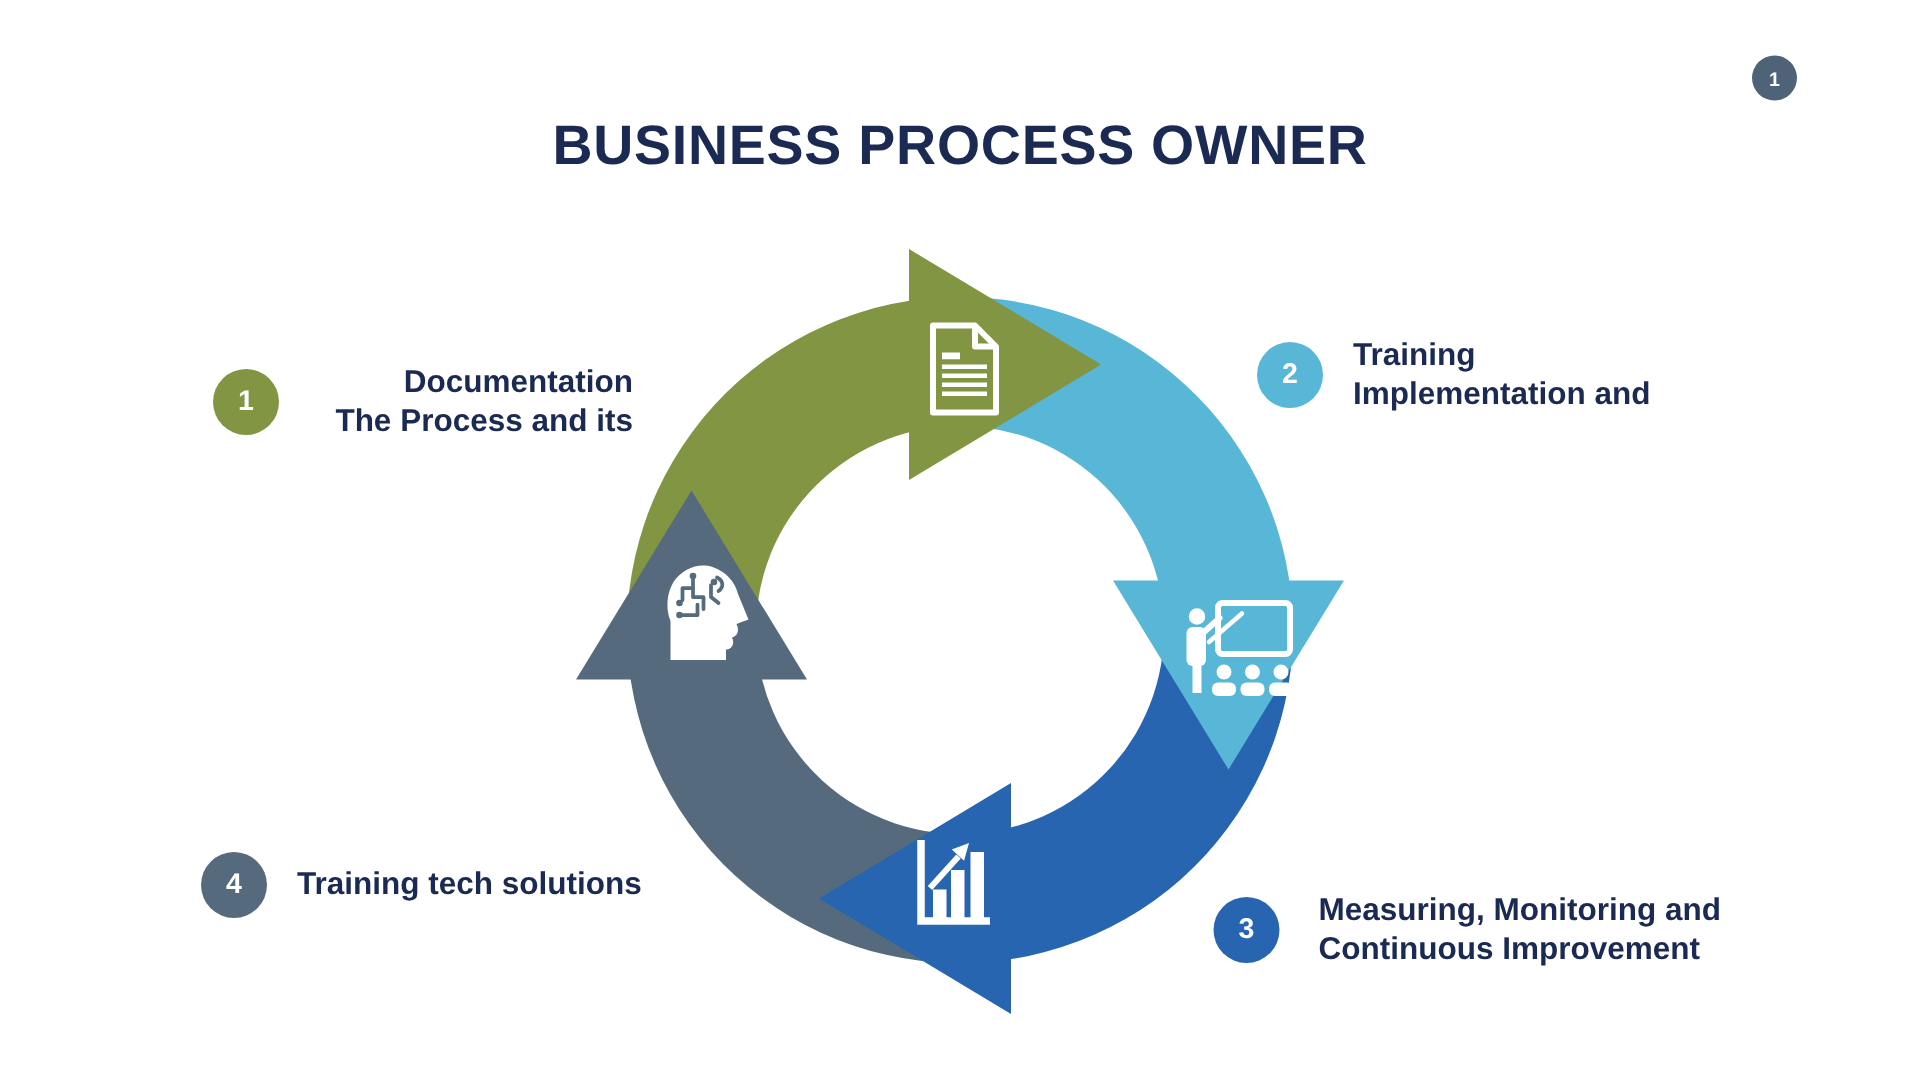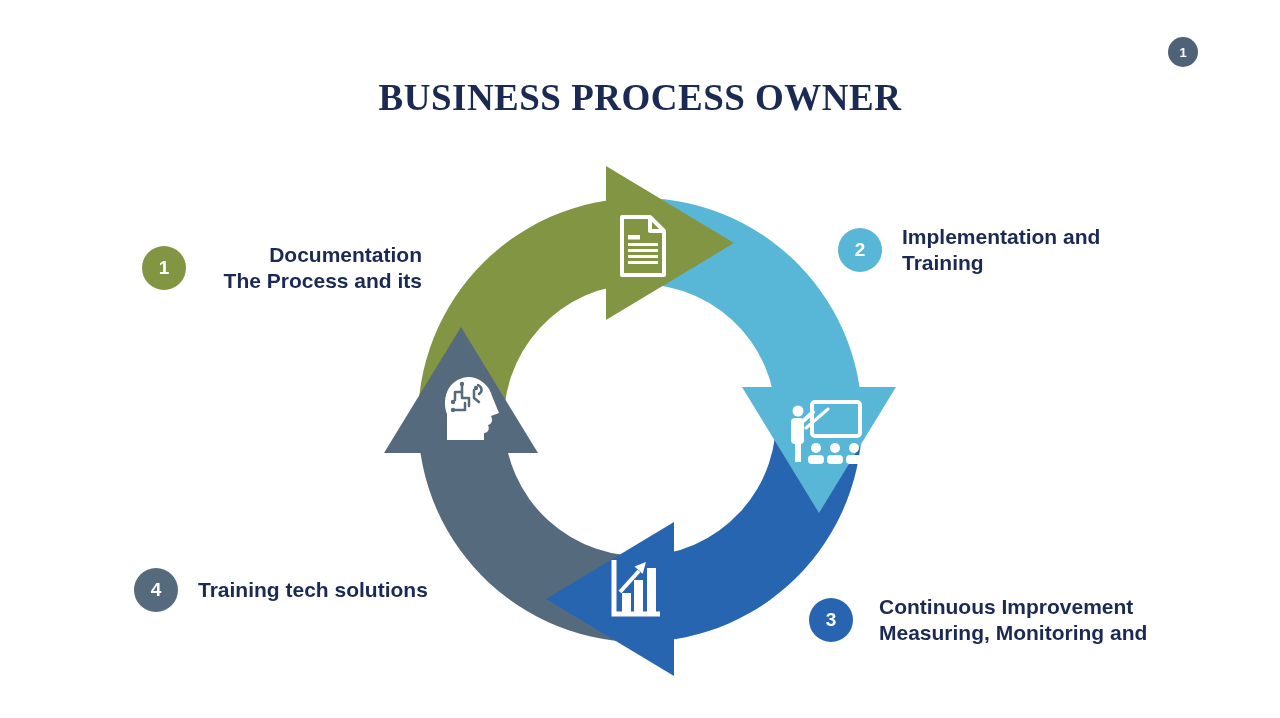--- a/index.html
+++ b/index.html
@@ -4,21 +4,20 @@
 <style>
   * { margin:0; padding:0; box-sizing:border-box; }
   html,body { width:1280px; height:718px; background:#ffffff; overflow:hidden;
               font-family:"Liberation Sans", sans-serif; }
   .slide { position:relative; width:1280px; height:718px; background:#fff; }
 
   .title {
     position:absolute; top:76px; left:0; width:100%;
     text-align:center; font-size:37px; font-weight:800; letter-spacing:.5px;
     color:var(--c-navy);
-    font-family:Liberation Serif, serif;
   }
 
   .page-badge {
     position:absolute; left:1168px; top:37px; width:30px; height:30px;
     border-radius:50%; background:var(--c-page_badge);
     display:flex; align-items:center; justify-content:center;
     color:#fff; font-size:13px; font-weight:700;
   }
 
   .cycle { position:absolute; left:0; top:0; width:1280px; height:718px; }
@@ -126,30 +125,30 @@
     <div class="badge">1</div>
     <div class="label-text right">
       <div>Documentation</div>
       <div>The Process and its</div>
     </div>
   </div>
 
   <div class="step-label step2">
     <div class="badge">2</div>
     <div class="label-text">
+      <div>Training</div>
       <div>Implementation and</div>
-      <div>Training</div>
     </div>
   </div>
 
   <div class="step-label step3">
     <div class="badge">3</div>
     <div class="label-text">
+      <div>Measuring, Monitoring and</div>
       <div>Continuous Improvement</div>
-      <div>Measuring, Monitoring and</div>
     </div>
   </div>
 
   <div class="step-label step4">
     <div class="badge">4</div>
     <div class="label-text">
       <div>Training tech solutions</div>
     </div>
   </div>
 

